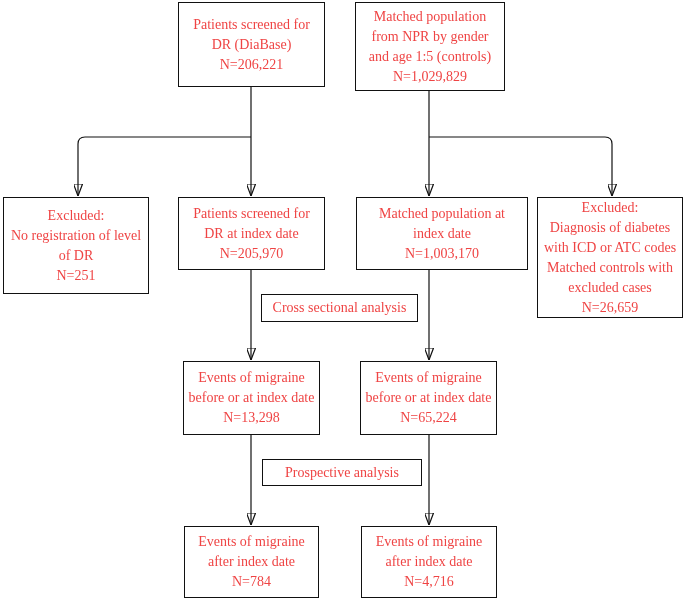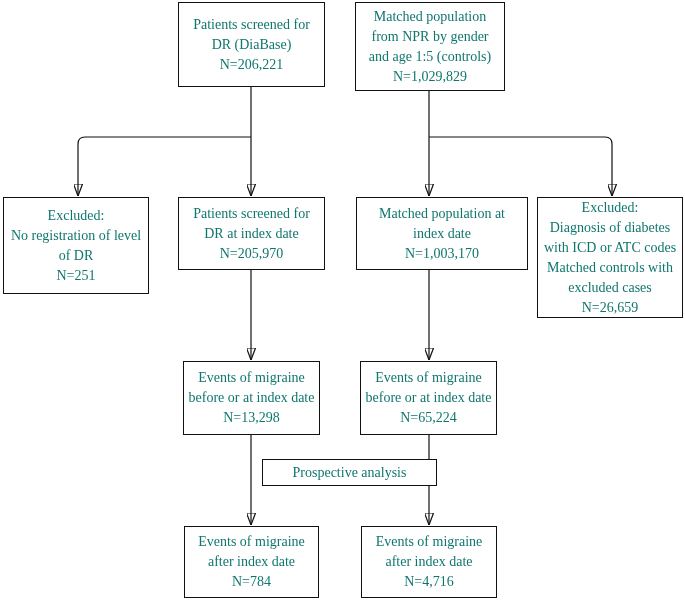--- a/index.html
+++ b/index.html
@@ -6,21 +6,21 @@
     margin: 0;
     padding: 0;
     background: #ffffff;
   }
   .figure {
     position: relative;
     width: 685px;
     height: 601px;
     background: #ffffff;
     font-family: "Liberation Serif", "DejaVu Serif", serif;
-    color: #0f766e;
+    color: #ef4444;
     overflow: hidden;
   }
   .connectors {
     position: absolute;
     left: 0;
     top: 0;
     width: 685px;
     height: 601px;
   }
   .connectors path {
@@ -59,21 +59,21 @@
   .b-matched-npr           { left: 355px; top: 2px;   width: 150px; height: 89px; }
   .b-excluded-no-reg       { left: 3px;   top: 197px; width: 146px; height: 97px; }
   .b-screened-index        { left: 178px; top: 197px; width: 147px; height: 73px; }
   .b-matched-index         { left: 356px; top: 197px; width: 172px; height: 73px; }
   .b-excluded-diagnosis    { left: 537px; top: 197px; width: 146px; height: 121px; }
   .b-before-cases          { left: 183px; top: 361px; width: 137px; height: 74px; }
   .b-before-controls       { left: 360px; top: 361px; width: 137px; height: 74px; }
   .b-after-cases           { left: 184px; top: 526px; width: 135px; height: 72px; }
   .b-after-controls        { left: 361px; top: 526px; width: 136px; height: 72px; }
   .l-cross-sectional       { left: 261px; top: 294px; width: 157px; height: 28px; }
-  .l-prospective           { left: 262px; top: 459px; width: 175px; height: 27px; }
+  .l-prospective           { left: 262px; top: 459px; width: 160px; height: 27px; }
 </style>
 </head>
 <body>
 
 <div class="figure">
 
   <svg class="connectors" viewBox="0 0 685 601" xmlns="http://www.w3.org/2000/svg" aria-hidden="true">
     <defs>
       <marker id="arrow" markerUnits="userSpaceOnUse" markerWidth="12" markerHeight="9" refX="12" refY="4.5" orient="auto">
         <path d="M0,0 L12,4.5 L0,9 Z" fill="#111111" stroke="none"></path>
@@ -127,16 +127,17 @@
 N=65,224</div>
 
   <div class="node b-after-cases">Events of migraine
 after index date
 N=784</div>
 
   <div class="node b-after-controls">Events of migraine
 after index date
 N=4,716</div>
 
+  <div class="analysis-label l-cross-sectional">Cross sectional analysis</div>
 
   <div class="analysis-label l-prospective">Prospective analysis</div>
 
 </div>
 
 </body></html>

